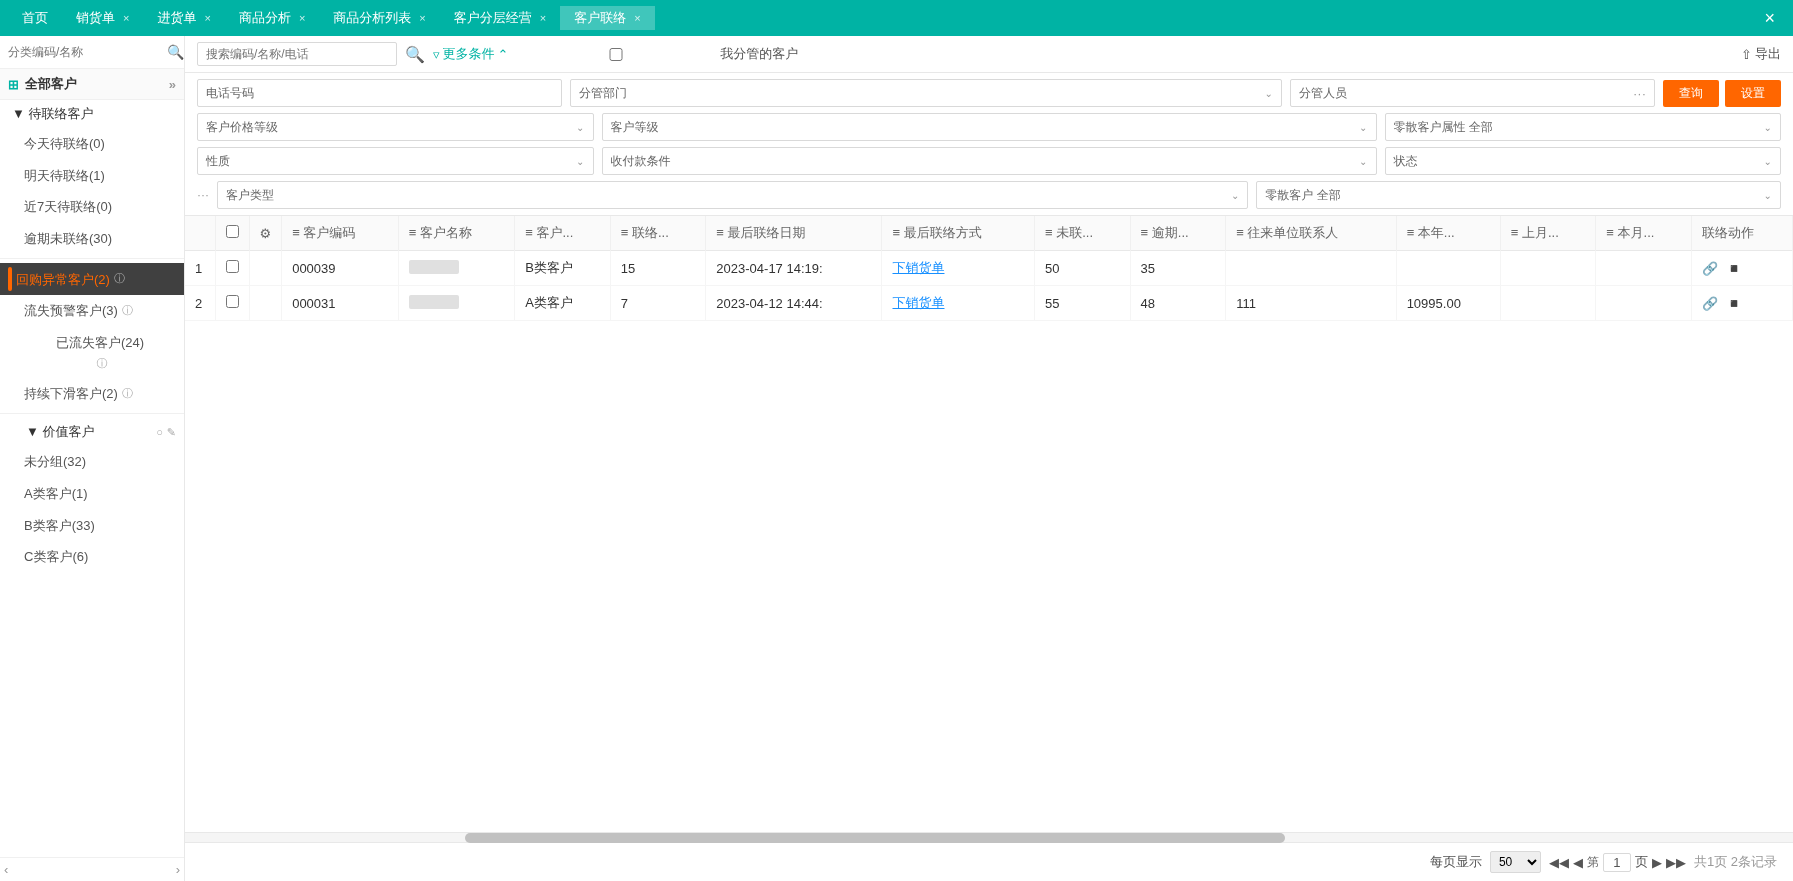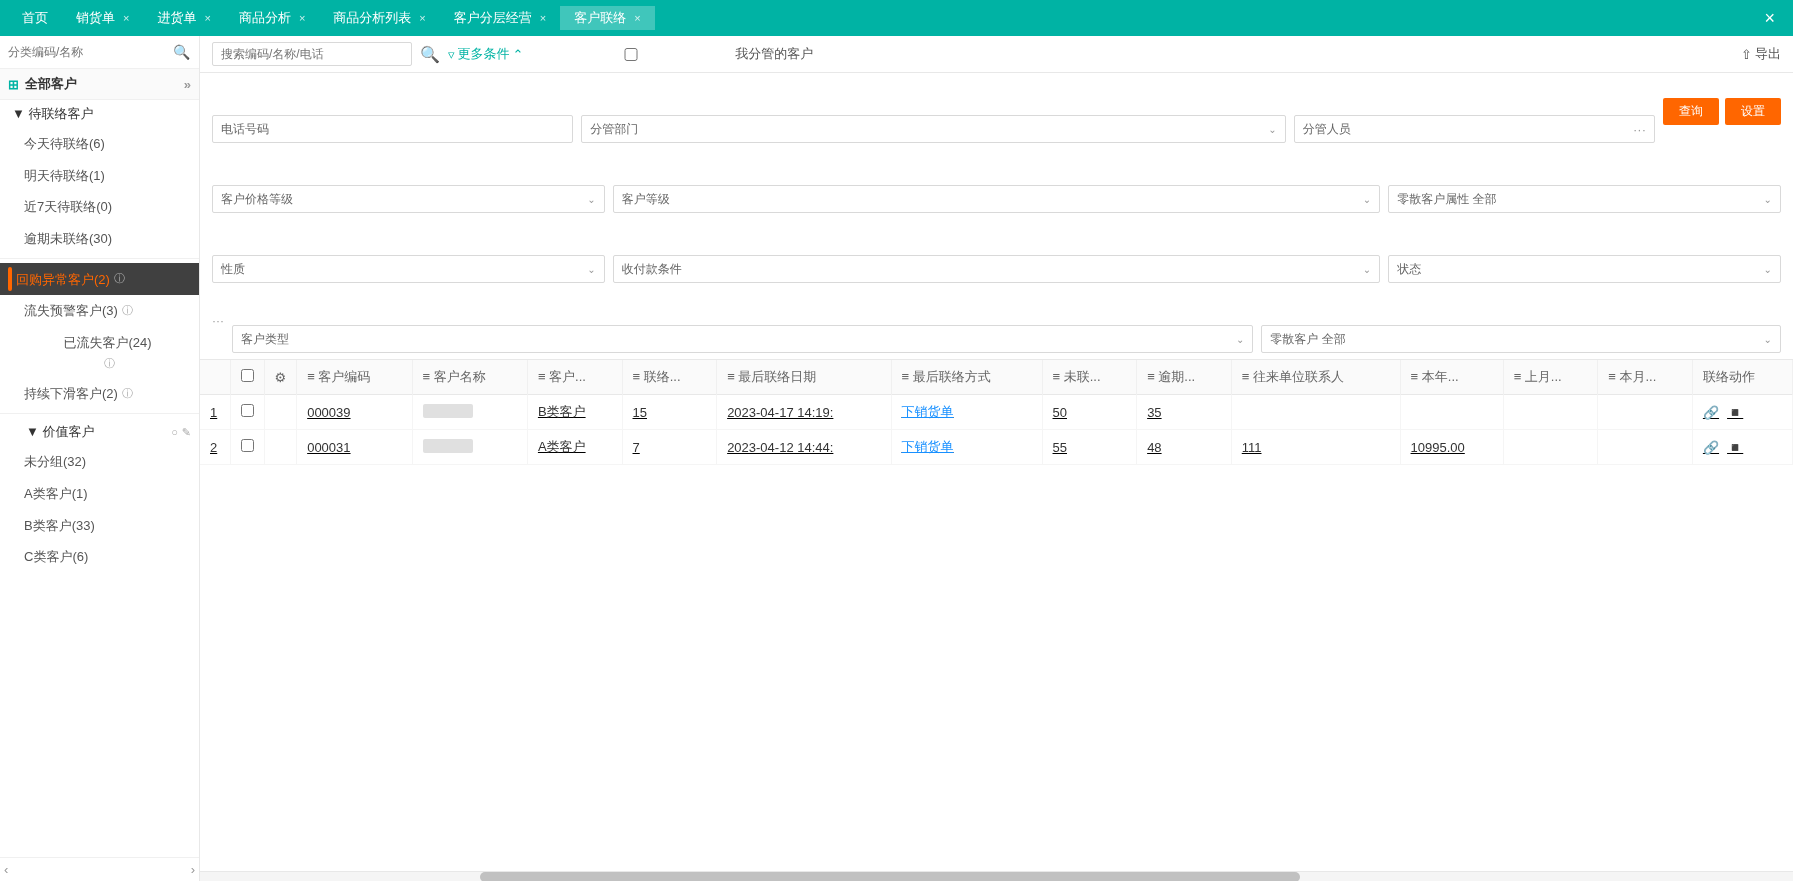--- a/index.html
+++ b/index.html
@@ -33,21 +33,21 @@
     .top-nav .close-btn { color: #fff; font-size: 18px; cursor: pointer; padding: 0 10px; }
 
     
     .main-layout {
       display: flex;
       height: calc(881px - 36px);
     }
 
     
     .sidebar {
-      width: 200px;
+      width: 185px;
       background: #fff;
       border-right: 1px solid #e8e8e8;
       display: flex;
       flex-direction: column;
       overflow: hidden;
       flex-shrink: 0;
     }
     .sidebar-search {
       padding: 8px;
       border-bottom: 1px solid #f0f0f0;
@@ -194,21 +194,20 @@
       display: flex;
       align-items: center;
       flex: 1;
       min-width: 0;
       border: 1px solid #d9d9d9;
       border-radius: 2px;
       height: 28px;
       padding: 0 8px;
       background: #fff;
       position: relative;
-      margin-top: 36px;
     }
     .filter-field .label { color: #666; font-size: 12px; white-space: nowrap; }
     .filter-field .dropdown-arrow { color: #999; font-size: 10px; margin-left: auto; }
     .filter-field-wide { flex: 2; }
 
     .filter-actions {
       display: flex;
       gap: 6px;
       align-items: center;
     }
@@ -250,21 +249,21 @@
     }
     thead th {
       padding: 8px 10px;
       text-align: left;
       color: #666;
       font-weight: 500;
       border-right: 1px solid #f0f0f0;
       white-space: nowrap;
       user-select: none;
     }
-    tbody tr { border-bottom: 1px solid #f5f5f5; text-decoration: underline; }
+    tbody tr { border-bottom: 1px solid #f5f5f5; }
     tbody td {
       padding: 8px 10px;
       color: #333;
       border-right: 1px solid #f5f5f5;
       white-space: nowrap;
     }
     .link-text { color: #1890ff; cursor: pointer; text-decoration: underline; }
     .action-icons { display: flex; gap: 8px; color: #999; cursor: pointer; }
 
     
@@ -393,21 +392,21 @@
         <span class="grid-icon">⊞</span>
         <span>全部客户</span>
         <span class="collapse-icon">»</span>
       </div>
 
       <div class="sidebar-section-title">
         <span>▼ 待联络客户</span>
       </div>
 
       <div class="sidebar-item">
-        <span>今天待联络(6)</span>
+        <span>今天待联络(0)</span>
       </div>
       <div class="sidebar-item">
         <span>明天待联络(1)</span>
       </div>
       <div class="sidebar-item">
         <span>近7天待联络(0)</span>
       </div>
       <div class="sidebar-item">
         <span>逾期未联络(30)</span>
       </div>
@@ -670,15 +669,33 @@
             </td>
           </tr>
         </tbody>
       </table>
     </div>
 
     <div class="h-scroll">
       <div class="h-scroll-thumb"></div>
     </div>
 
+    <div class="pagination-bar">
+      <span>每页显示</span>
+      <select class="page-size-select">
+        <option>50</option>
+        <option>20</option>
+        <option>100</option>
+      </select>
+      <div class="page-nav">
+        <span>◀◀</span>
+        <span>◀</span>
+        <span style="color:#666;font-size:12px;">第</span>
+        <span class="current-page">1</span>
+        <span>页</span>
+        <span>▶</span>
+        <span>▶▶</span>
+      </div>
+      <span class="total-info">共1页 2条记录</span>
+    </div>
 
   </div>
 </div>
 
 </body></html>

